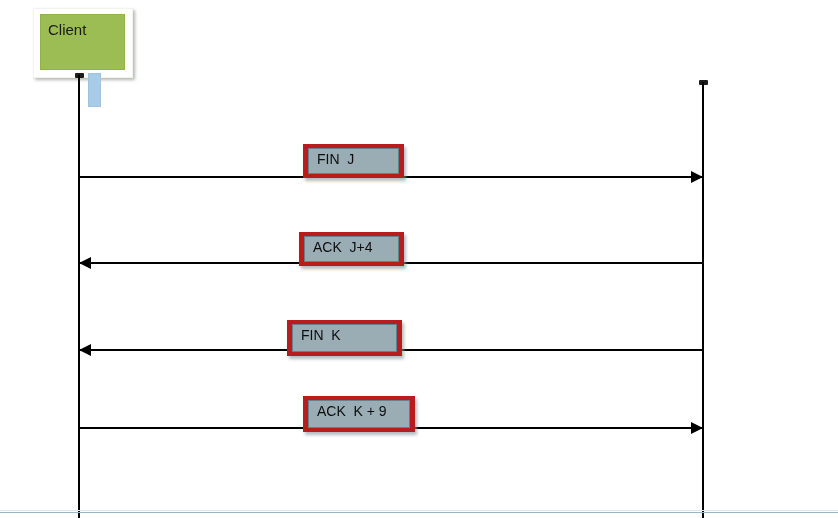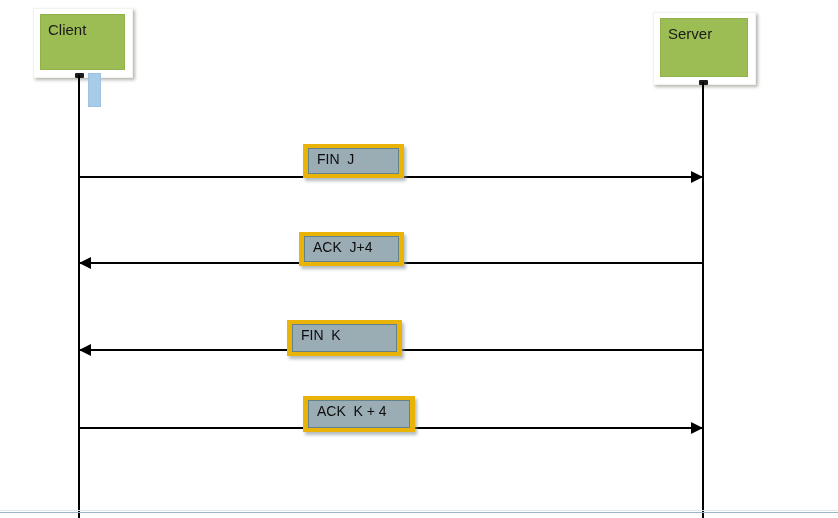--- a/index.html
+++ b/index.html
@@ -83,21 +83,21 @@
   .arrowhead.right {
     border-left: 12px solid #000000;
   }
   .arrowhead.left {
     border-right: 12px solid #000000;
   }
 
   
   .msgbox {
     position: absolute;
-    background: #eab308;
+    background: #b91c1c;
     box-sizing: border-box;
     box-shadow: 2px 3px 3px rgba(140,152,158,0.65);
   }
   .msgbox .mfill {
     position: absolute;
     left: 5px;
     top: 4px;
     right: 5px;
     bottom: 4px;
     background: #9aadb5;
@@ -133,24 +133,20 @@
 </head>
 <body>
 
 <div id="canvas">
 
   <div class="participant" id="participant-client" style="left: 33px; top: 8px; width: 100px; height: 70px;">
     <div class="fill"></div>
     <div class="plabel">Client</div>
   </div>
 
-  <div class="participant" id="participant-server" style="left: 653px; top: 12px; width: 103px; height: 73px;">
-    <div class="fill"></div>
-    <div class="plabel">Server</div>
-  </div>
 
   <div class="lifeline-cap" id="lifeline-cap-client" style="left: 75px; top: 73px;"></div>
   <div class="lifeline" id="lifeline-client" style="left: 78px; top: 75px; height: 443px;"></div>
 
   <div class="lifeline-cap" id="lifeline-cap-server" style="left: 699px; top: 80px;"></div>
   <div class="lifeline" id="lifeline-server" style="left: 702px; top: 82px; height: 436px;"></div>
 
   <div class="activation" id="activation-client" style="left: 88px; top: 73px; width: 13px; height: 34px;"></div>
 
   <div id="messages-layer">
@@ -173,21 +169,21 @@
     <div class="arrowhead left" id="arrow-2" style="top: 344px; left: 79px;"></div>
     <div class="msgbox" id="msgbox-2" style="left: 287px; top: 320px; width: 115px; height: 36px;">
       <div class="mfill"></div>
       <div class="mlabel">FIN  K</div>
     </div>
 
     <div class="msgline" id="msgline-3" style="left: 79px; width: 624px; top: 427px;"></div>
     <div class="arrowhead right" id="arrow-3" style="top: 422px; left: 691px;"></div>
     <div class="msgbox" id="msgbox-3" style="left: 303px; top: 396px; width: 112px; height: 36px;">
       <div class="mfill"></div>
-      <div class="mlabel">ACK  K + 4</div>
+      <div class="mlabel">ACK  K + 9</div>
     </div>
 
   </div>
 
   <div class="bottom-rule2" id="bottom-rule-2" style="top: 510px;"></div>
   <div class="bottom-rule" id="bottom-rule-1" style="top: 512px;"></div>
 
 </div>
 
 </body></html>

